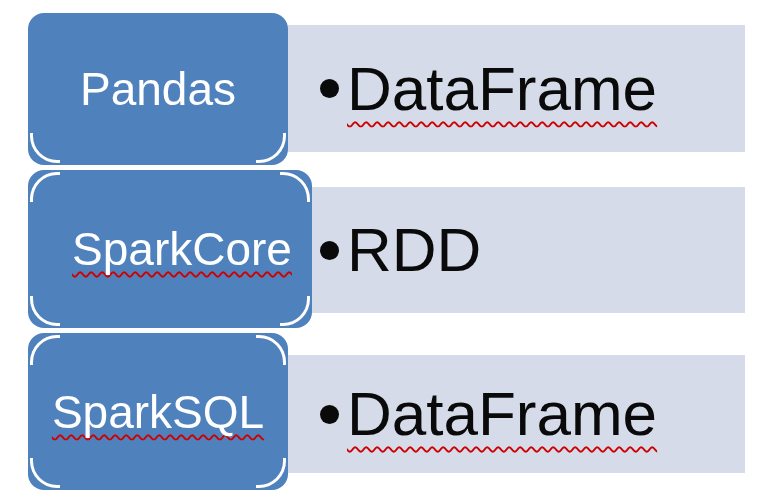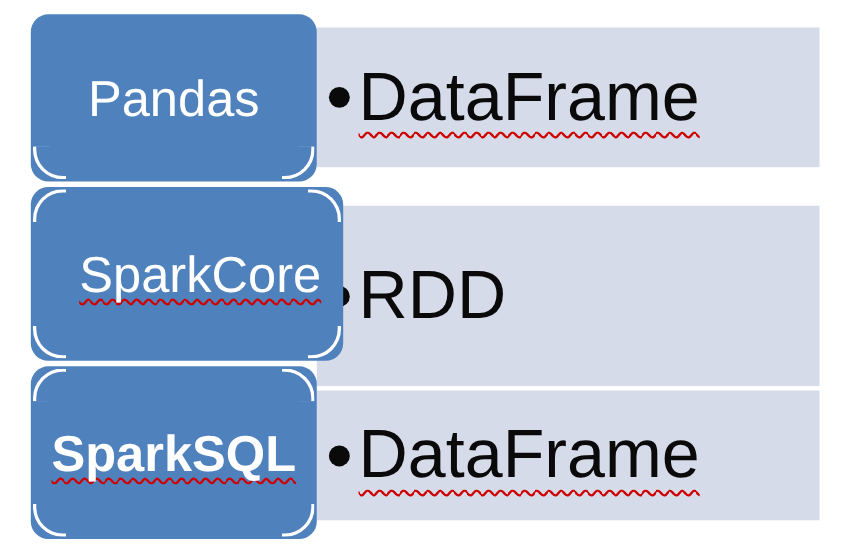--- a/index.html
+++ b/index.html
@@ -16,29 +16,29 @@
     font-family: "Liberation Sans", sans-serif;
   }
   
   .bar {
     position: absolute;
     left: 288px;
     width: 457px;
     background: var(--bar_fill, #D5DBE9);
     display: flex;
     align-items: center;
-    padding-left: 11px;
+    padding-left: 32px;
     box-sizing: border-box;
     font-size: 62px;
     line-height: 1;
     color: var(--bar_text, #0a0a0a);
     white-space: nowrap;
   }
   .bar1 { top: 25px;  height: 127px; }
-  .bar2 { top: 187px; height: 164px; }
+  .bar2 { top: 187px; height: 126px; }
   .bar3 { top: 355px; height: 118px; }
 
   .bullet {
     display: inline-block;
     width: 19px;
     height: 19px;
     border-radius: 50%;
     background: var(--bar_text, #0a0a0a);
     margin-right: 8px;
     flex: 0 0 auto;
@@ -54,21 +54,21 @@
     display: flex;
     align-items: center;
     justify-content: center;
     font-size: 46px;
     line-height: 1;
     color: var(--box_text, #ffffff);
     white-space: nowrap;
   }
   .box1 { top: 13px;  height: 152px; }
   .box2 { top: 170px; height: 158px; padding-left: 24px; }
-  .box3 { top: 333px; height: 157px; font-weight: bold; }
+  .box3 { top: 333px; height: 157px; }
 
   
   .arc {
     position: absolute;
     width: 27px;
     height: 27px;
     pointer-events: none;
   }
   .arc.tl { top: 2px;    left: 2px;  border-top: 3px solid var(--arc_stroke,#fff);    border-left: 3px solid var(--arc_stroke,#fff);  border-top-left-radius: 27px; }
   .arc.tr { top: 2px;    right: 2px; border-top: 3px solid var(--arc_stroke,#fff);    border-right: 3px solid var(--arc_stroke,#fff); border-top-right-radius: 27px; }

